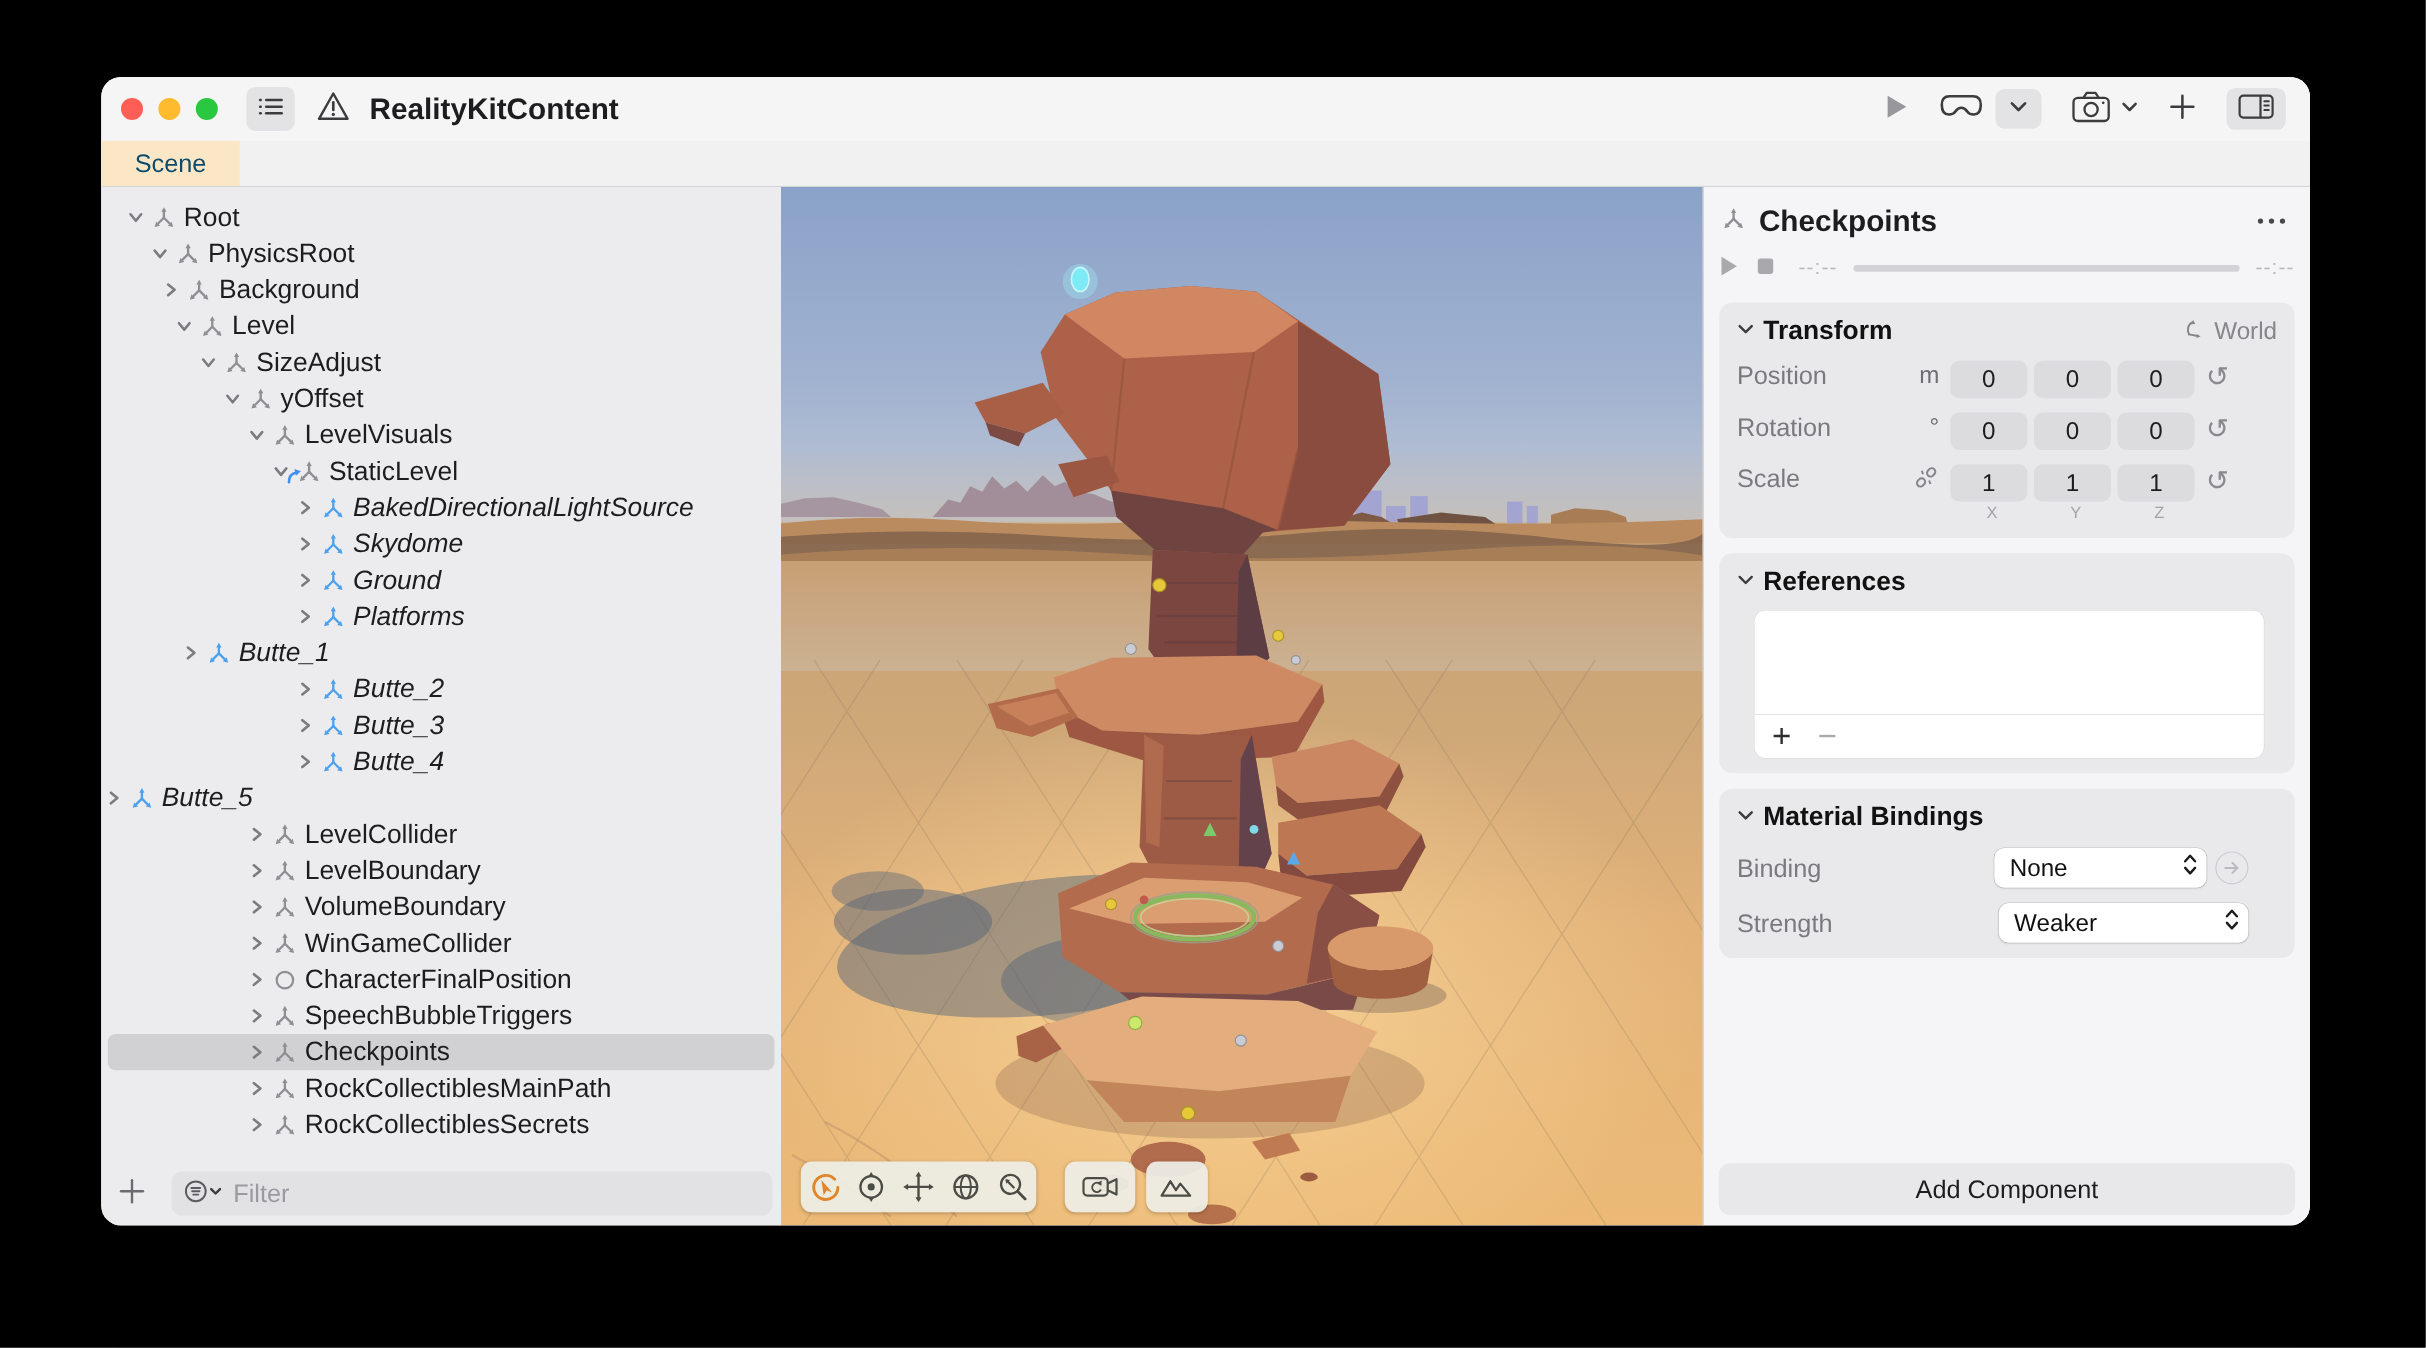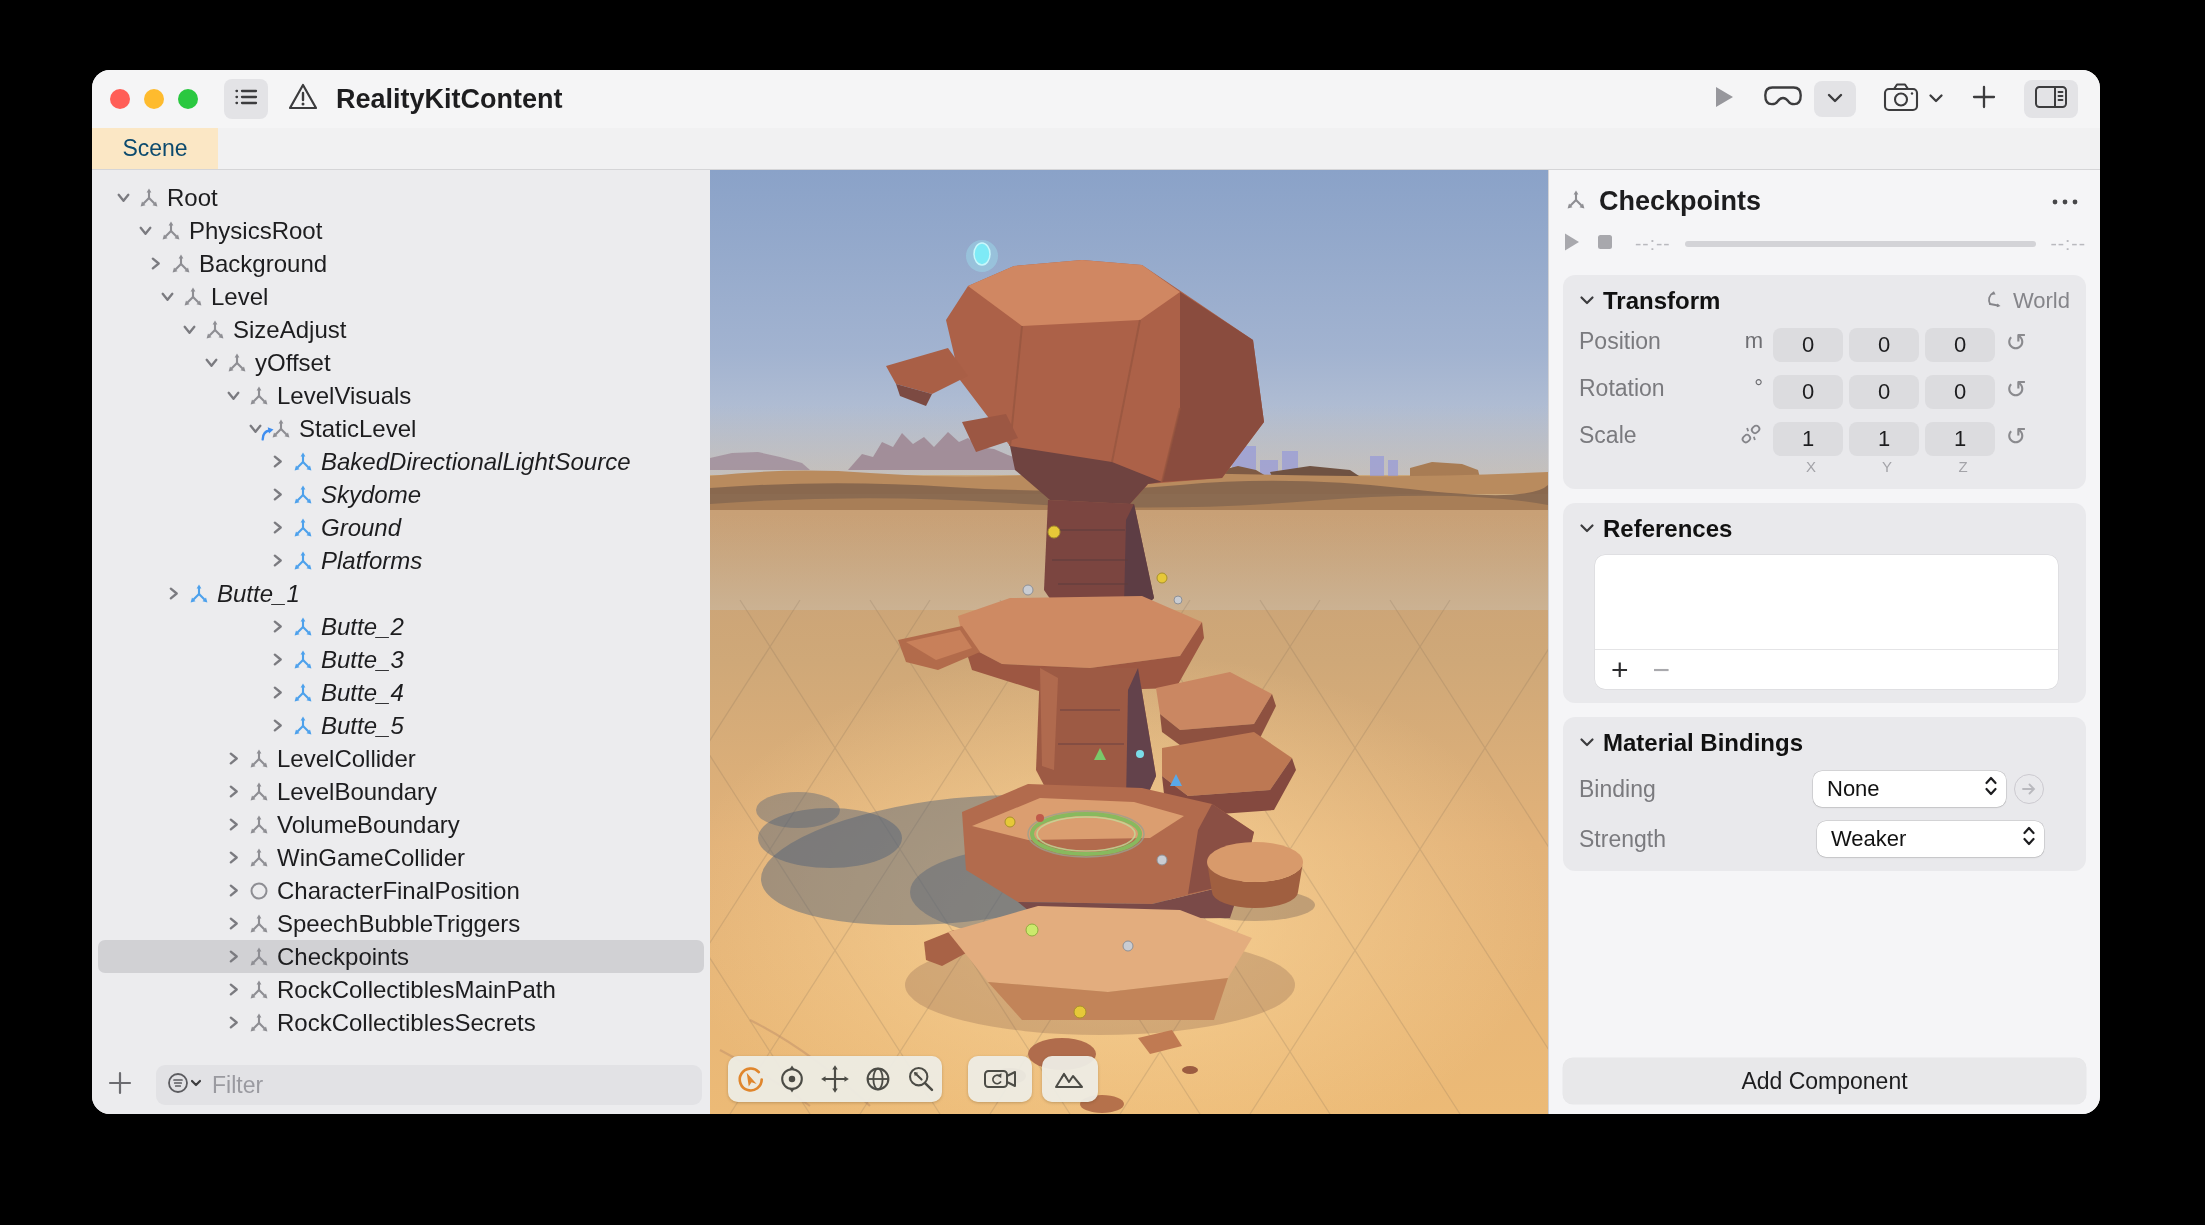--- a/index.html
+++ b/index.html
@@ -555,21 +555,21 @@
                 </g>
  <g fill="#4da1ec">
                   <path d="M13 3.4 L15.4 7.6 L10.6 7.6 Z"></path>
                   <path d="M4.6 21.4 L9.5 20.2 L6 16.6 Z"></path>
                   <path d="M21.4 21.4 L20 16.6 L16.5 20.2 Z"></path>
                 </g>
               </svg>
             </span>
             <span class="tlabel it">Butte_4</span>
           </div>
-          <div class="trow" style="padding-left: 174px; text-align: right;">
+          <div class="trow" style=" text-align: right;">
             <span class="chev collapsed">
               <svg width="15" height="15" viewBox="0 0 14 14" style="display:block">
                 <path d="M4.5 2.5 L10 7 L4.5 11.5" fill="none" stroke="#7b7b80" stroke-width="2.2" stroke-linecap="round" stroke-linejoin="round"></path>
               </svg>
             </span>
             <span class="eicon">
               <svg width="26" height="26" viewBox="0 0 26 26">
  <g stroke="#4da1ec" stroke-width="2.1" stroke-linecap="round">
   <line x1="13" y1="13" x2="13" y2="7.5"></line>
                   <line x1="13" y1="13" x2="8" y2="18"></line>

